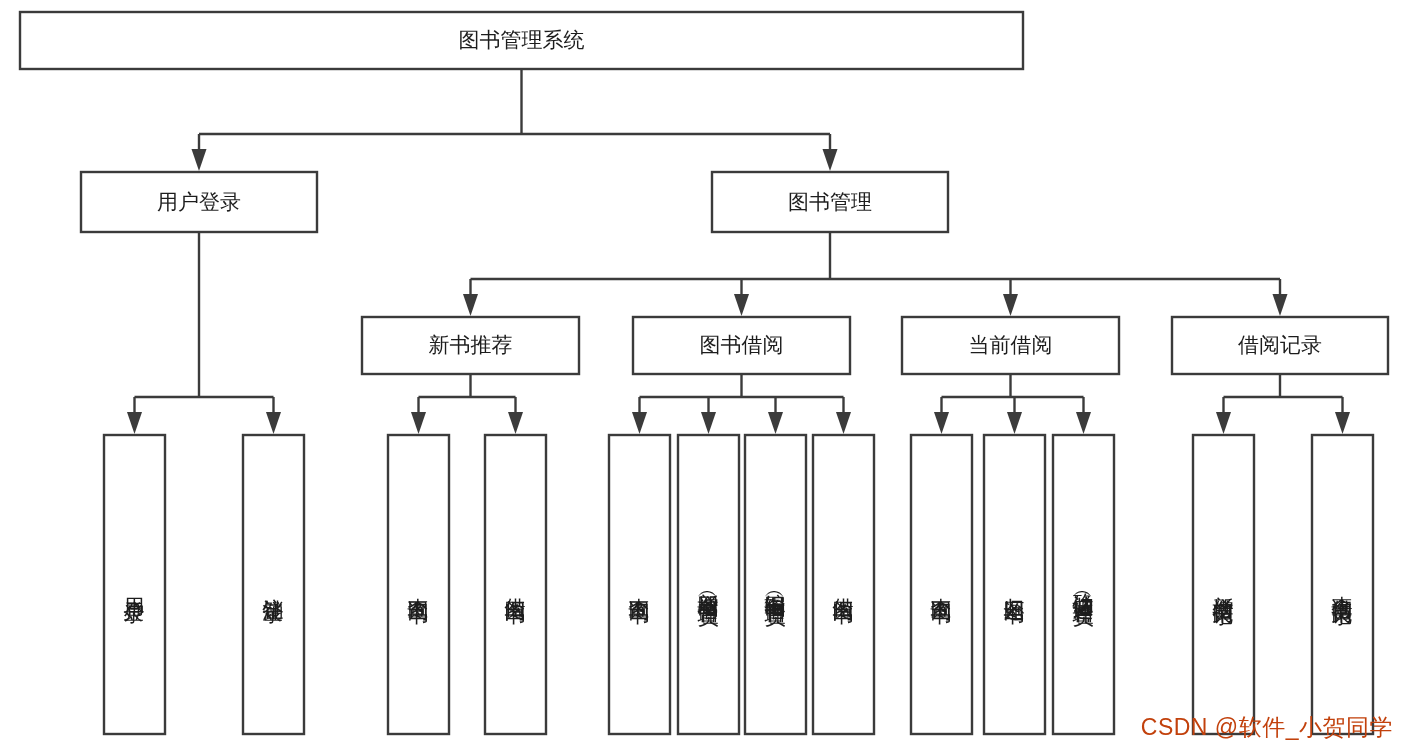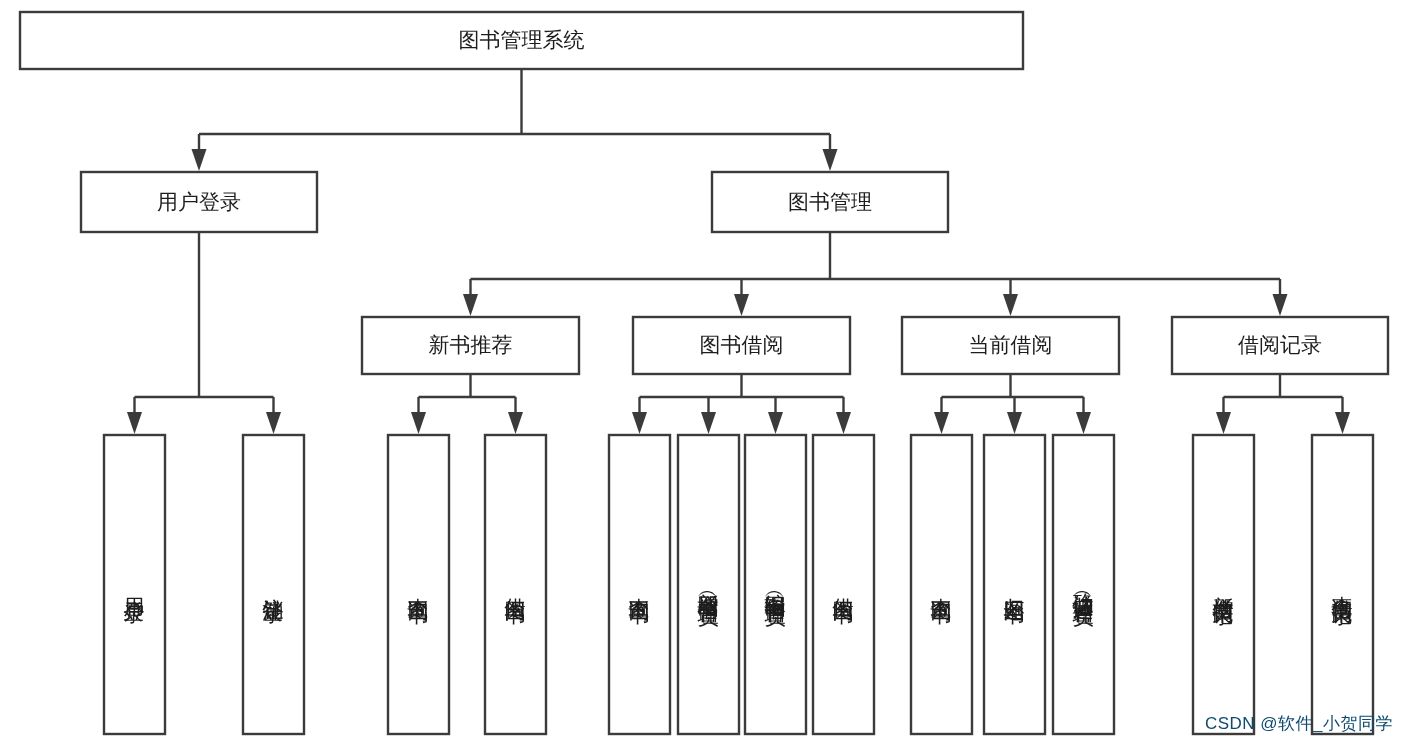--- a/index.html
+++ b/index.html
@@ -60,24 +60,24 @@
     line-height: 1;
     white-space: nowrap;
     display: flex;
     align-items: center;
     justify-content: center;
     pointer-events: none;
   }
   .watermark {
     position: absolute;
     right: 12px;
-    bottom: 12px;
-    font-family: "Liberation Sans", "DejaVu Sans", sans-serif;
-    font-size: 17px;
-    color: #0c4a6e;
+    bottom: 4px;
+    font-family: "Liberation Sans", "DejaVu Sans", sans-serif;
+    font-size: 23px;
+    color: #c2410c;
     letter-spacing: 0.5px;
     white-space: nowrap;
   }
 </style>
 </head>
 <body>
 
 <div id="diagram-root">
 
   <svg id="diagram-svg" viewBox="0 0 1405 747">

